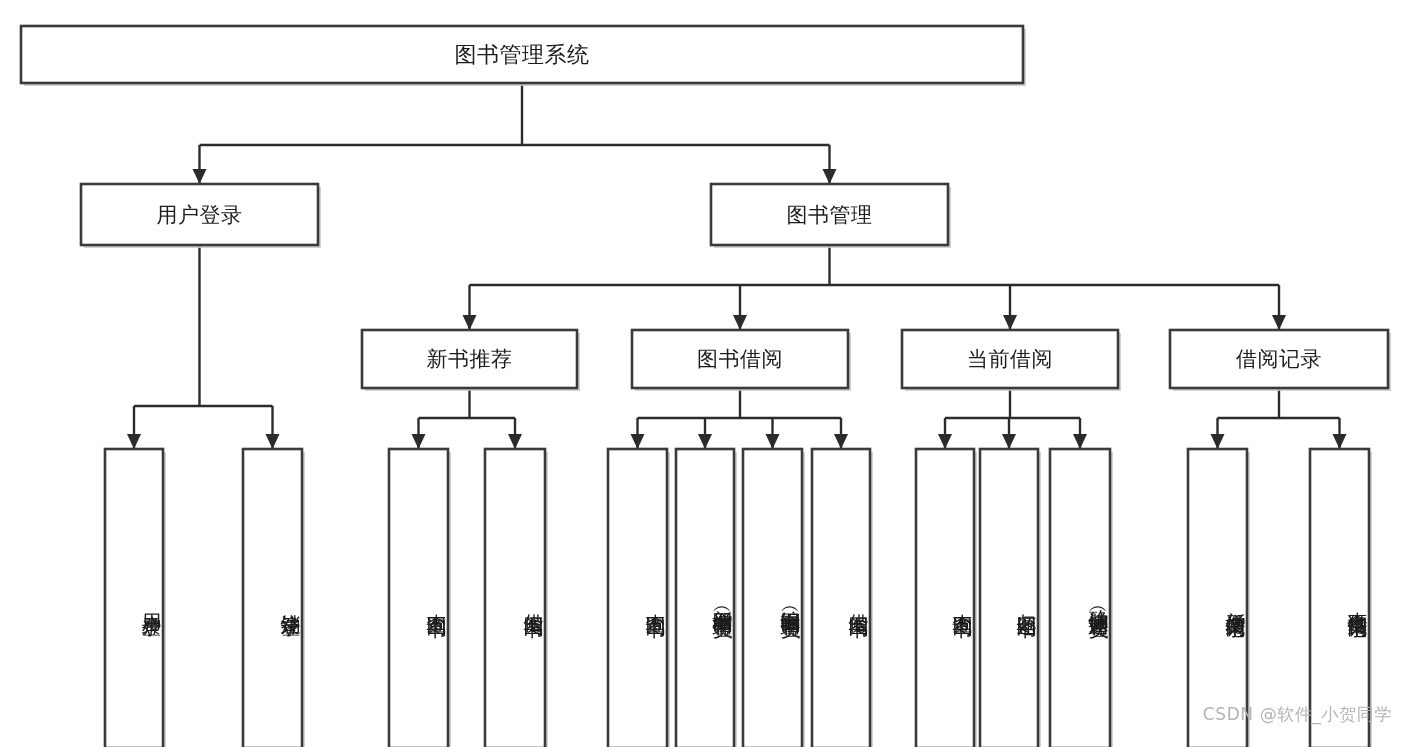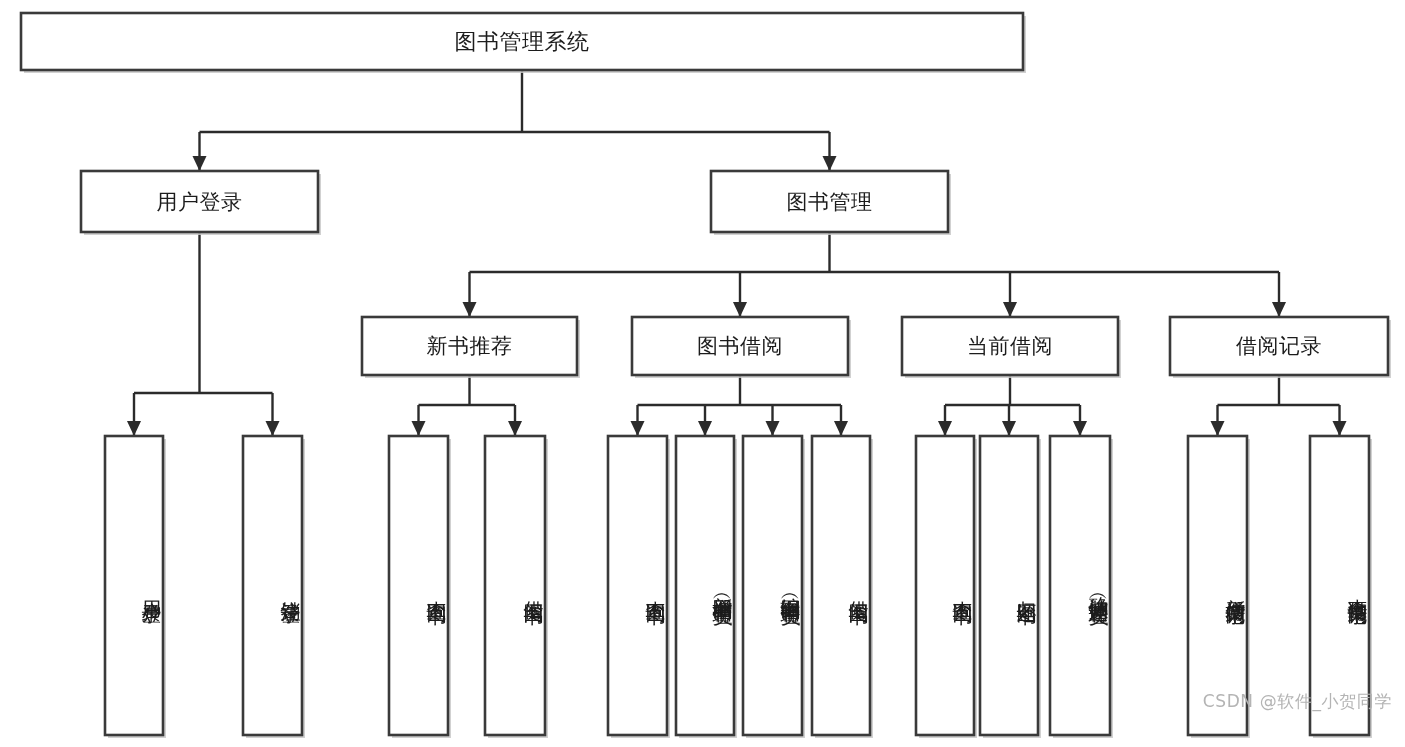--- a/index.html
+++ b/index.html
@@ -12,20 +12,21 @@
     width: 1405px;
     height: 747px;
     font-family: "DejaVu Sans", "Liberation Sans", sans-serif;
     overflow: hidden;
   }
   #diagram-root {
     position: relative;
     width: 1405px;
     height: 719px;
     background: #ffffff;
+    margin-top: 13px;
   }
   svg#flow-svg {
     position: absolute;
     top: 0;
     left: 0;
     width: 1405px;
     height: 747px;
     display: block;
   }
   .node-box {

